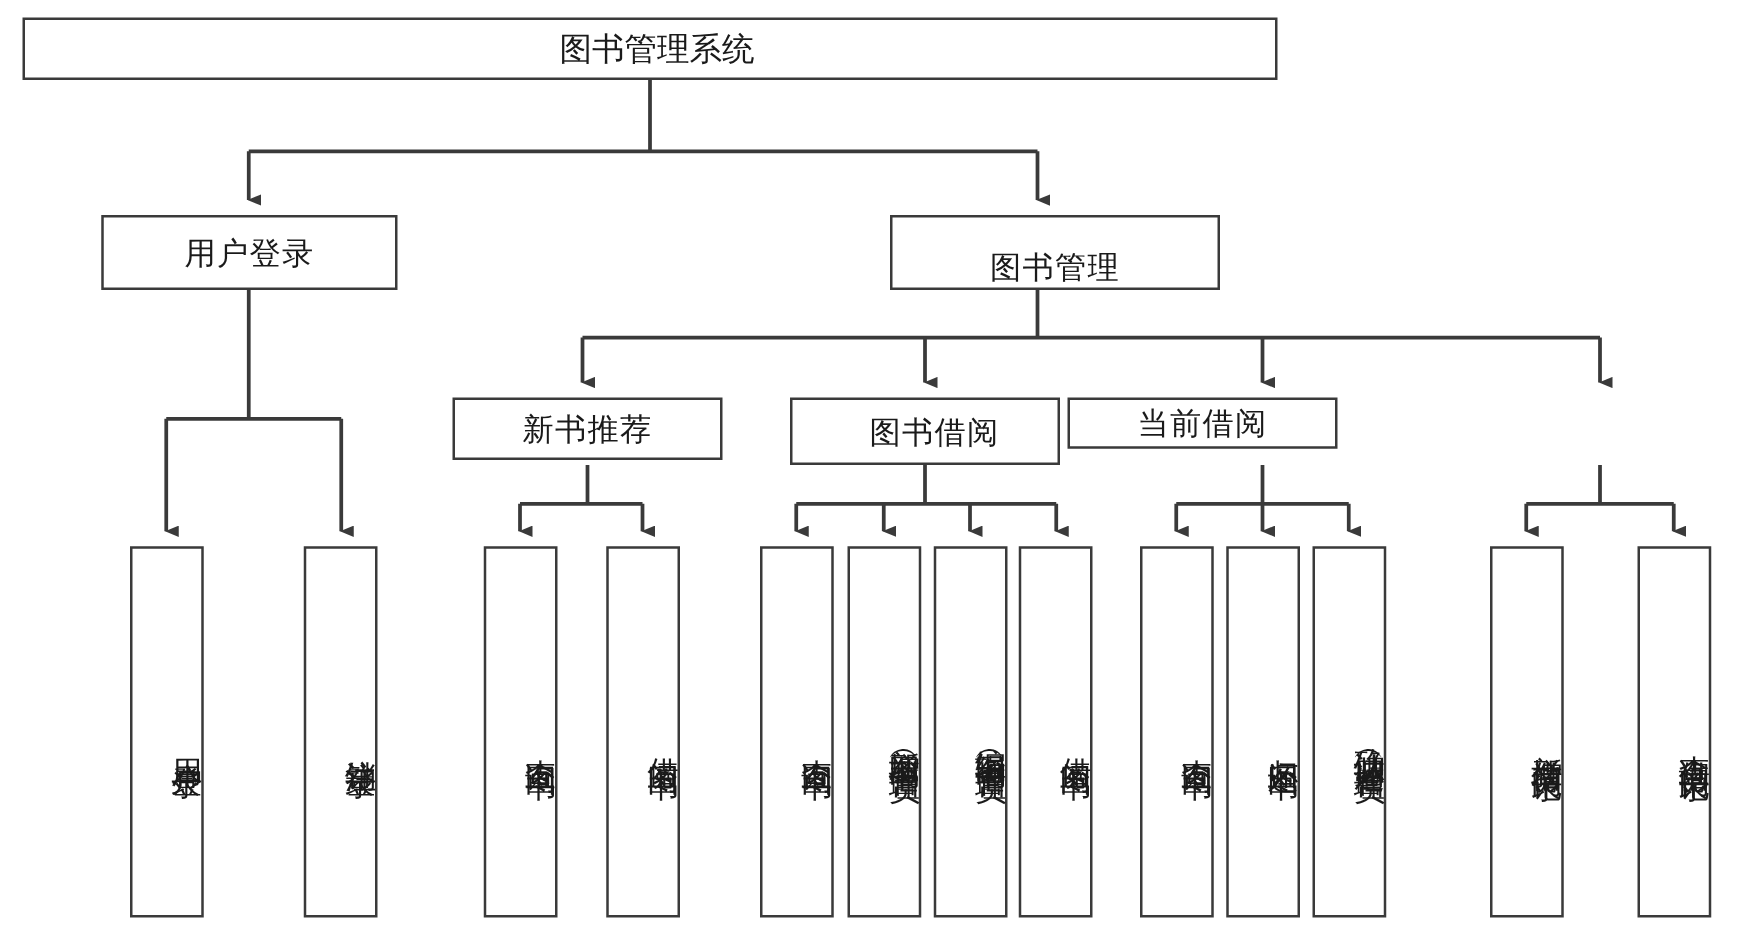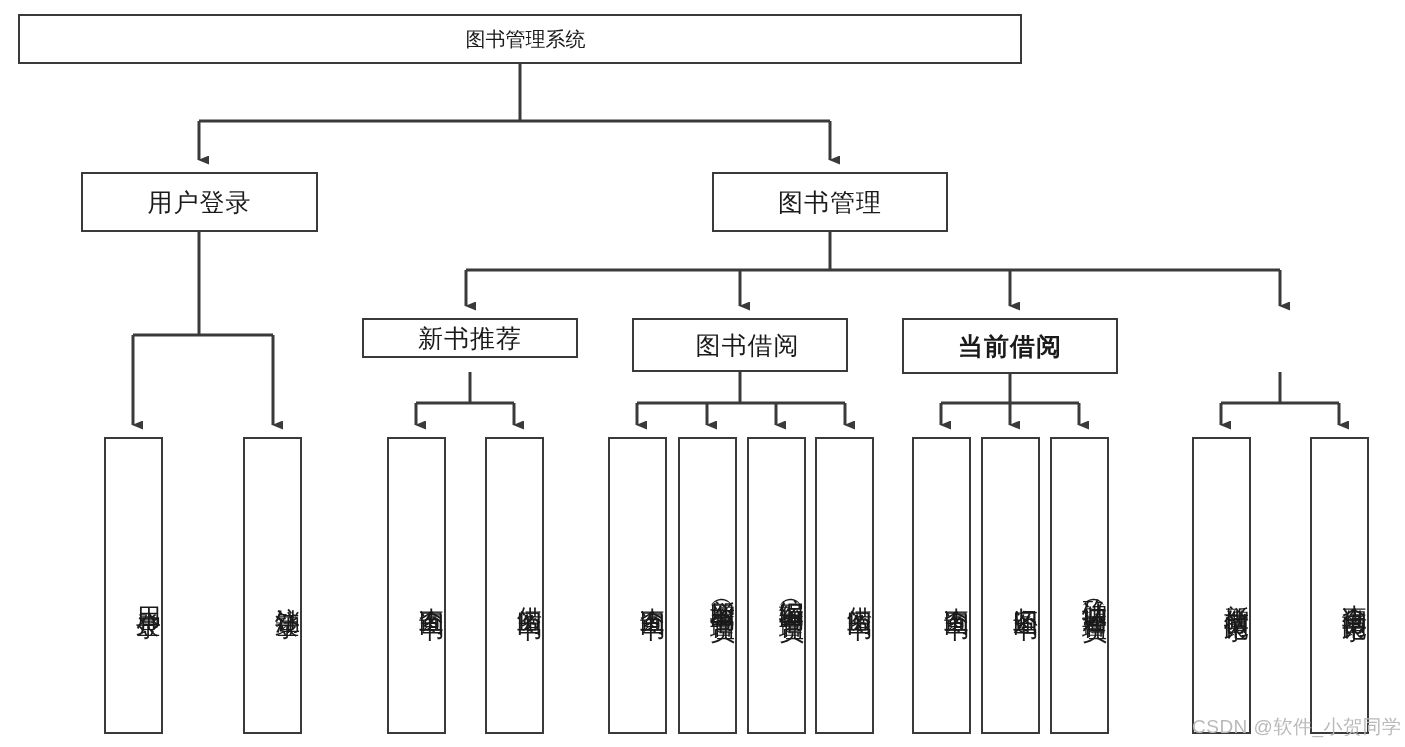--- a/index.html
+++ b/index.html
@@ -16,21 +16,21 @@
     position:absolute;
     box-sizing:border-box;
     background:#ffffff;
     border:2.5px solid #3a3a3a;
     display:flex;
     align-items:center;
     justify-content:center;
     color:#1a1a1a;
   }
   .node.h{ font-size:25px; letter-spacing:1px; }
-  .node.root{ font-size:20px;padding-left:11px; }
+  .node.root{ font-size:26px;padding-left:11px; }
   .node.leaf{
     font-size:25px;
     writing-mode:vertical-rl;
     text-orientation:upright;
     letter-spacing:3px;
     line-height:1;
     padding-top:14px;
     align-items:flex-start;
     justify-content:center;
   }
@@ -104,31 +104,31 @@
     </g>
   </svg>
 
   <div class="node root" style="left:18px;top:14px;width:1004px;height:50px;">
     <span>图书管理系统</span>
   </div>
 
   <div class="node h" style="left:81px;top:172px;width:237px;height:60px;">
     <span>用户登录</span>
   </div>
-  <div class="node h" style="left:712px;top:172px;width:236px;height:60px;">
+  <div class="node h" style="left:712px;top:172px;width:264px;height:60px;align-items:flex-end;">
     <span>图书管理</span>
   </div>
 
-  <div class="node h" style="left:362px;top:318px;width:216px;height:40px;">
+  <div class="node h" style="left:362px;top:318px;width:216px;height:50px;">
     <span>新书推荐</span>
   </div>
   <div class="node h" style="left:632px;top:318px;width:216px;height:54px;padding-left:15px;">
     <span>图书借阅</span>
   </div>
-  <div class="node h" style="left:902px;top:318px;width:216px;height:56px;font-weight:bold;">
+  <div class="node h" style="left:854px;top:318px;width:216px;height:41px;">
     <span>当前借阅</span>
   </div>
 
   <div class="node leaf" style="left:104px;top:437px;width:59px;height:297px;">
     <span class="leaf-text">用户登录</span>
   </div>
   <div class="node leaf" style="left:243px;top:437px;width:59px;height:297px;">
     <span class="leaf-text">注销登录</span>
   </div>
 
@@ -162,15 +162,14 @@
     <span class="leaf-text">确认归还（管理员）</span>
   </div>
 
   <div class="node leaf" style="left:1192px;top:437px;width:59px;height:297px;">
     <span class="leaf-text">新增借阅记录</span>
   </div>
   <div class="node leaf" style="left:1310px;top:437px;width:59px;height:297px;">
     <span class="leaf-text">查询借阅记录</span>
   </div>
 
-  <div id="watermark">CSDN @软件_小贺同学</div>
 
 </div>
 
 </body></html>

